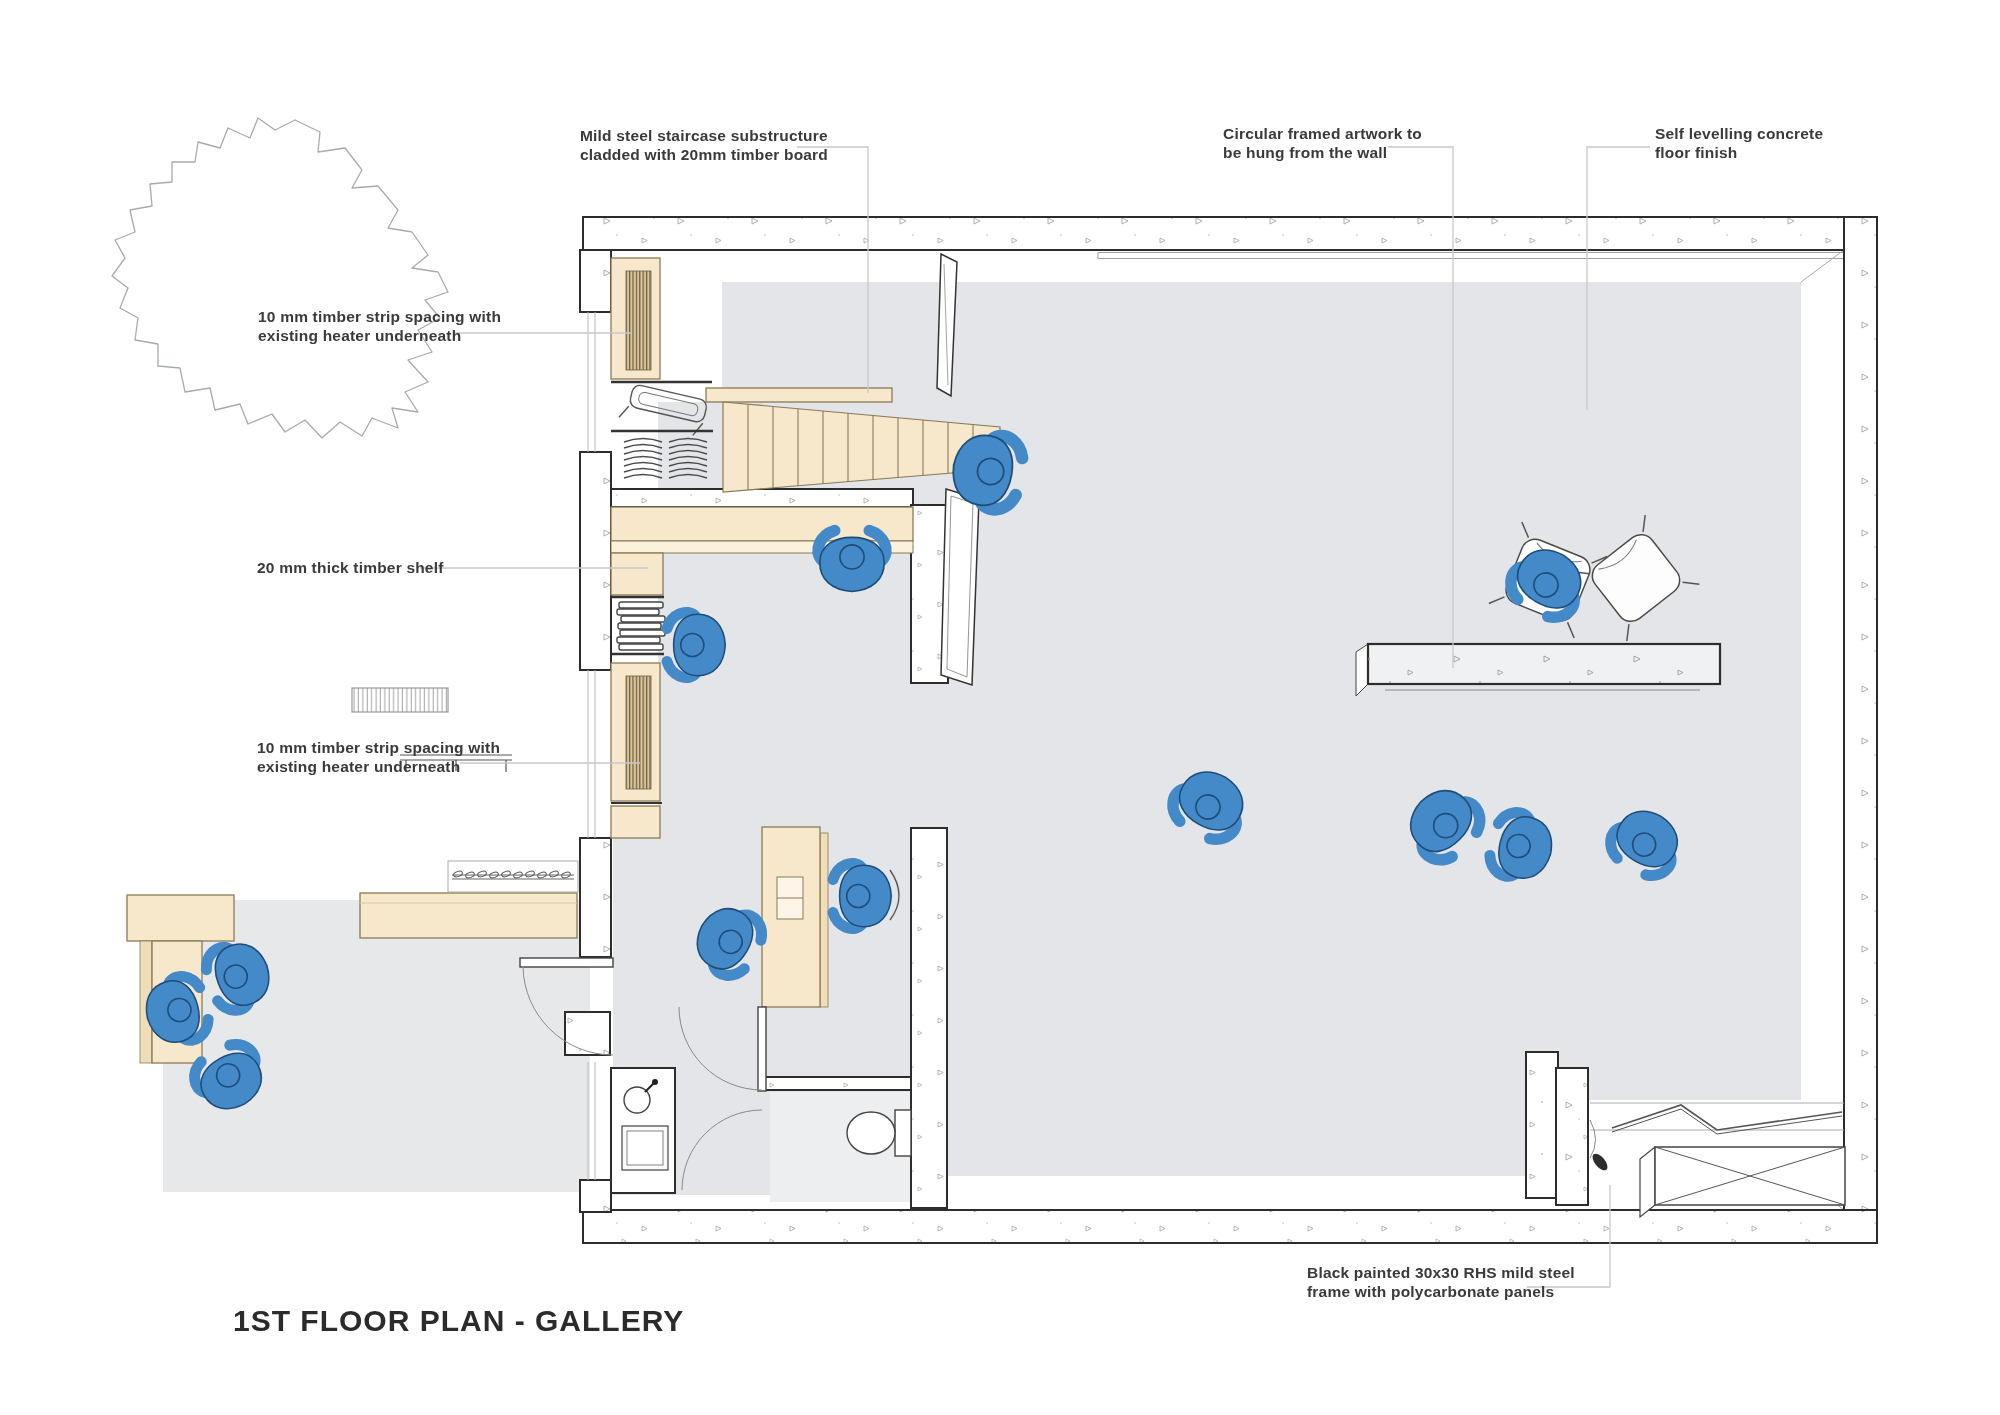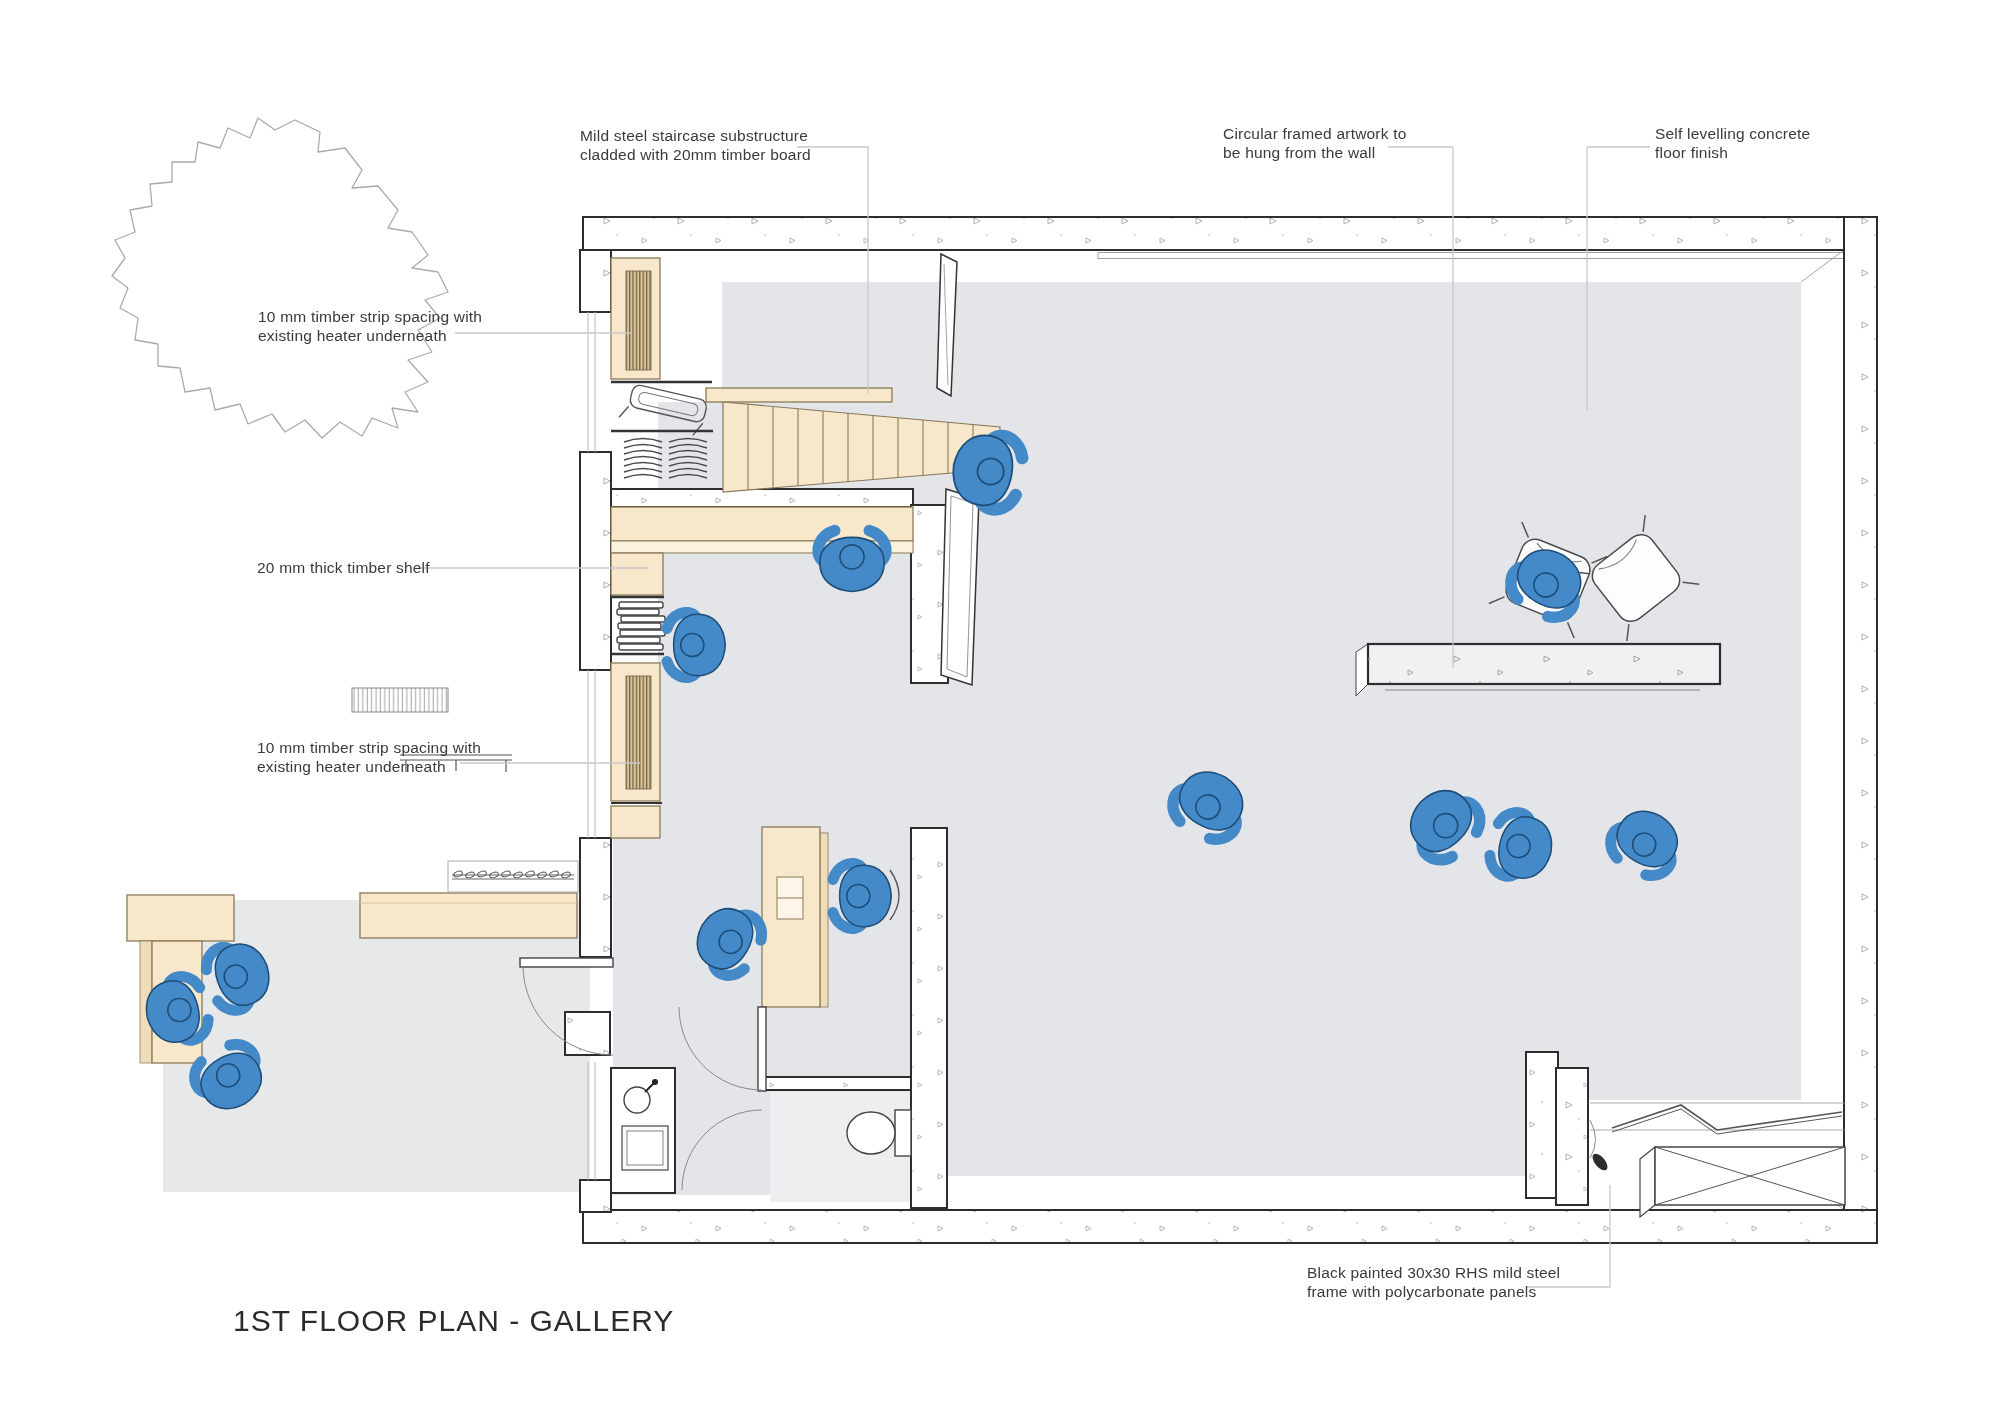--- a/index.html
+++ b/index.html
@@ -1,17 +1,17 @@
 <!DOCTYPE html>
 <html><head>
 <meta charset="utf-8">
 <style>
   html,body{margin:0;padding:0;background:#ffffff;}
   .page{position:relative;width:2000px;height:1415px;background:#fff;overflow:hidden;
-        font-family:"Liberation Sans", sans-serif;}
+        font-family:"Liberation Sans", sans-serif;font-weight:bold;}
   svg{display:block}
   .lbl{font-family:"Liberation Sans", sans-serif;font-size:15.5px;fill:#3a3a3a;letter-spacing:.2px;}
   .title{font-family:"Liberation Sans", sans-serif;font-size:30px;fill:#2b2b2b;letter-spacing:1px;}
   .wall{fill:url(#wallpat);stroke:#2d2d2d;stroke-width:2;}
   .leader{stroke:#c9c9c9;stroke-width:1.3;fill:none;}
   .timber{fill:#f7e8cb;stroke:#8a7a58;stroke-width:1.3;}
   .timberlight{fill:#fbf2de;stroke:#8a7a58;stroke-width:1;}
   .timberside{fill:#eeddb8;stroke:#8a7a58;stroke-width:.8;}
   .thin{stroke:#555;stroke-width:1.4;fill:none;}
   .doorarc{stroke:#8a8a8a;stroke-width:1;fill:none;}

